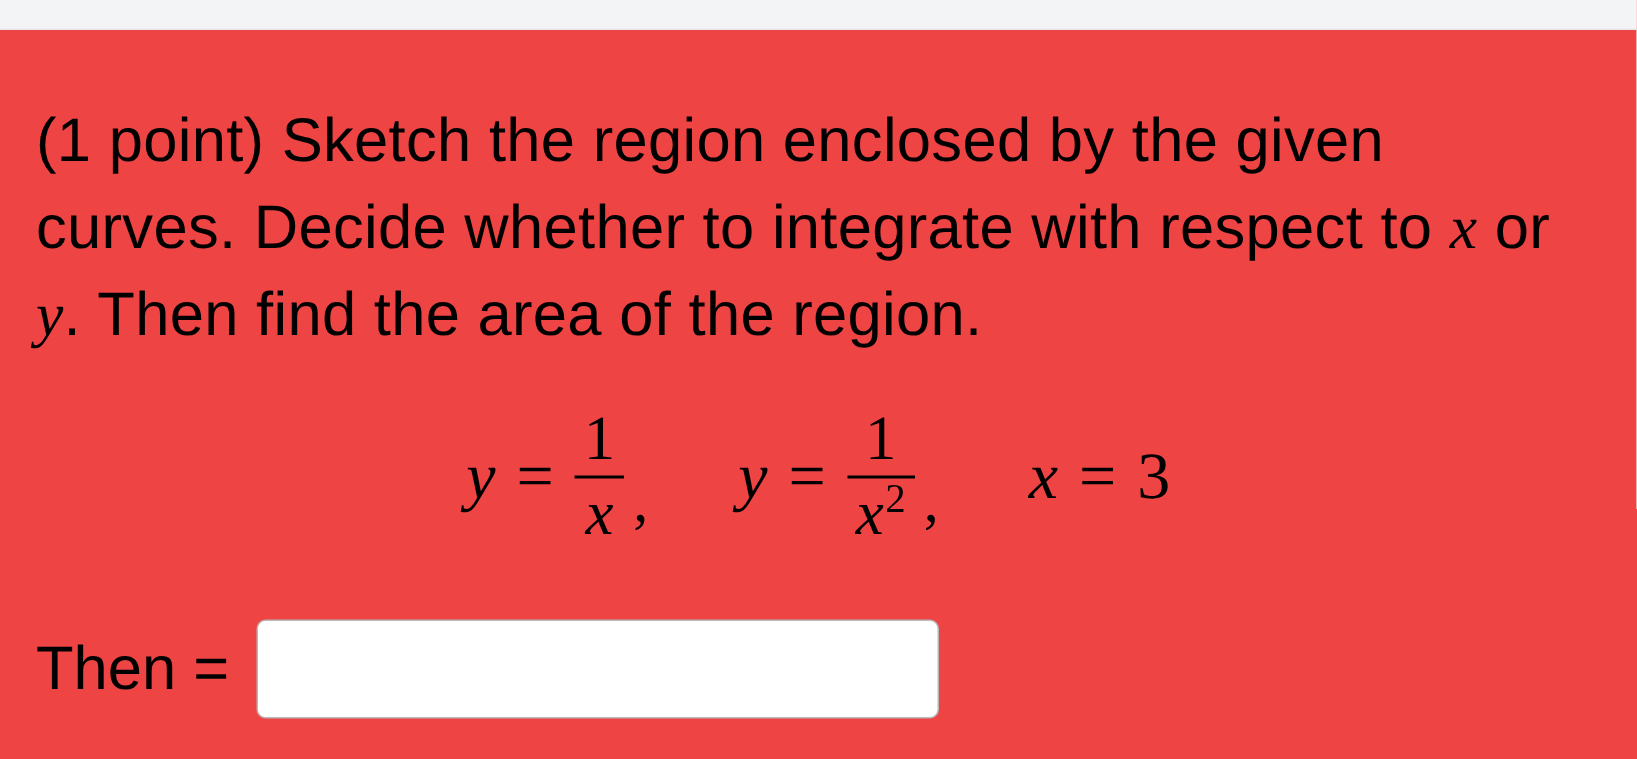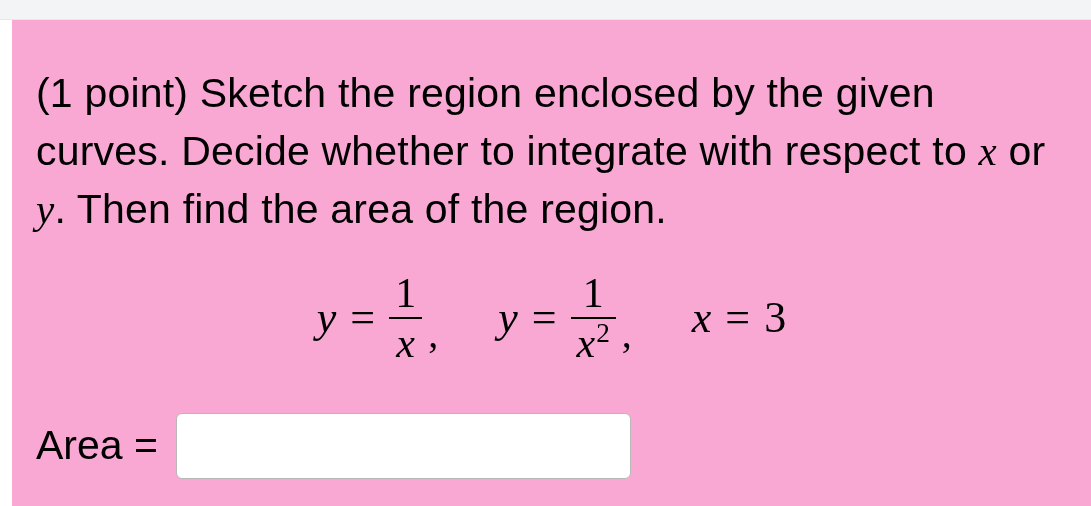--- a/index.html
+++ b/index.html
@@ -10,23 +10,22 @@
     background: #fff;
     color: #000;
   }
   .topbar {
     height: 20px;
     background: #f3f4f6;
     border-bottom: 1px solid #e5e7eb;
   }
   .content {
     padding: 44px 24px 0 24px;
-    background: #f9a8d4;
+    background: #ef4444;
     height: calc(506px - 20px);
-    margin-left: 12px;
   }
   .problem-text {
     font-size: 41px;
     line-height: 1.42;
     letter-spacing: 0.2px;
   }
   .math-i {
     font-family: "Times New Roman", Times, serif;
     font-style: italic;
   }
@@ -132,17 +131,17 @@
 
     <div class="eq">
       <span class="var">x</span>
       <span class="eqsym">=</span>
       <span>3</span>
     </div>
 
   </div>
 
   <div class="answer-row">
-    <span class="answer-label">Area =</span>
+    <span class="answer-label">Then =</span>
     <input class="answer-input" type="text" value="" style="">
   </div>
 
 </div>
 
 </body></html>

